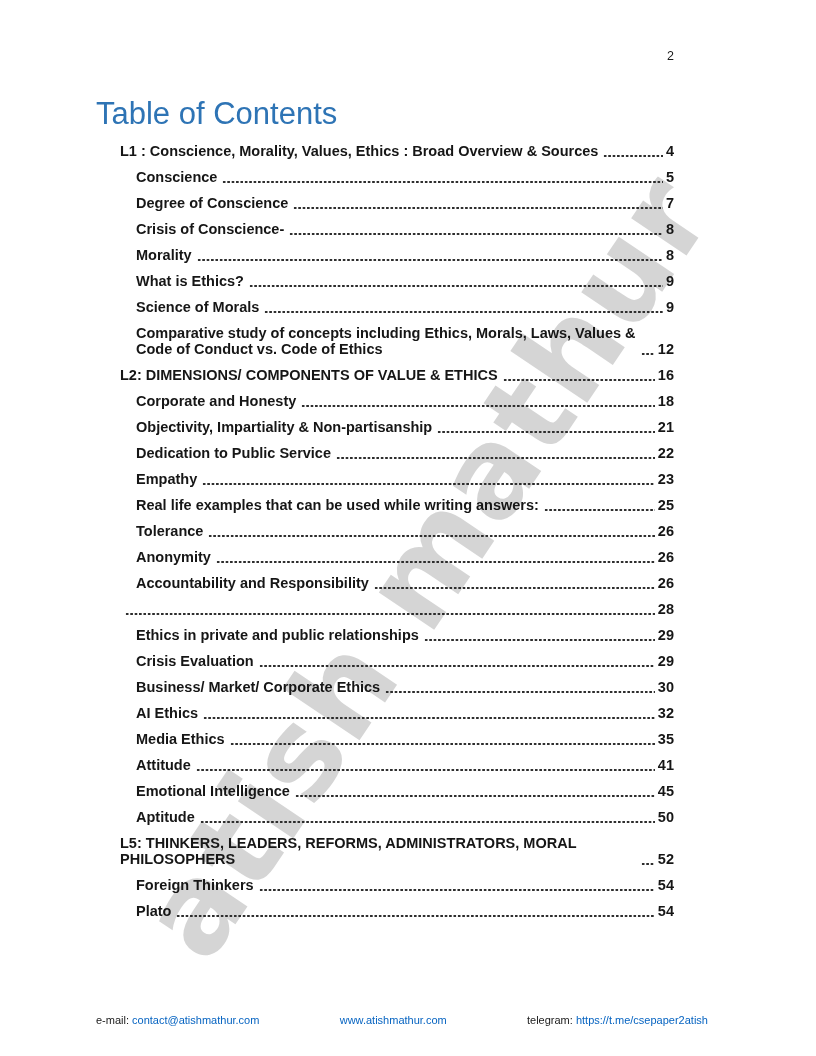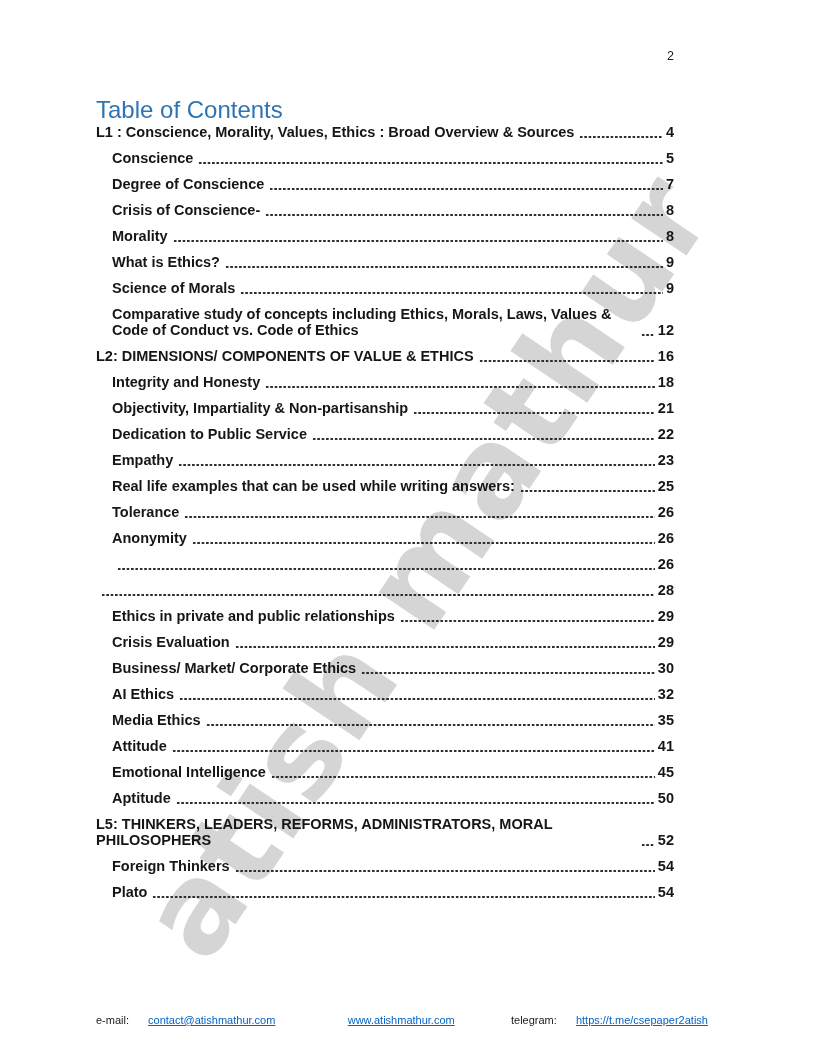--- a/index.html
+++ b/index.html
@@ -41,37 +41,39 @@
 
   .content {
     position: absolute;
     top: 96px;
     left: 96px;
     width: 578px;
     z-index: 1;
   }
 
   .toc-title {
-    font-size: 24px;
+    font-size: 31px;
     font-weight: 400;
     color: #2E74B5;
     letter-spacing: 0px;
+    margin-bottom: 11px;
   }
 
   .toc-list { width: 100%; }
 
   .toc-row {
     display: flex;
     align-items: flex-end;
     line-height: 16px;
     margin-bottom: 10px;
     font-size: 14.5px;
     font-weight: bold;
     color: #161616;
     cursor: pointer;
+    margin-left: 24px;
   }
   .toc-row.level-2 { padding-left: 16px; }
 
   .toc-label { flex: 0 1 auto; }
 
   .toc-leader {
     flex: 1 1 14px;
     min-width: 14px;
     height: 14px;
     align-self: flex-end;
@@ -91,23 +93,21 @@
     width: 612px;
     display: flex;
     justify-content: space-between;
     align-items: baseline;
     font-size: 11px;
     color: #1a1a1a;
     z-index: 1;
   }
   .footer a {
     color: #0563C1;
-    text-decoration: underline;
     cursor: pointer;
-    margin-left: 16px;
   }
 </style>
 </head>
 <body>
 
 <div class="page-number">2</div>
 
 <div class="watermark">atish mathur</div>
 
 <div class="content">
@@ -152,21 +152,21 @@
         <span class="toc-label">Comparative study of concepts including Ethics, Morals, Laws, Values &amp; Code of Conduct vs. Code of Ethics</span>
         <span class="toc-leader"></span>
         <span class="toc-page">12</span>
       </div>
       <div class="toc-row level-1">
         <span class="toc-label">L2: DIMENSIONS/ COMPONENTS OF VALUE &amp; ETHICS</span>
         <span class="toc-leader"></span>
         <span class="toc-page">16</span>
       </div>
       <div class="toc-row level-2">
-        <span class="toc-label">Integrity and Honesty</span>
+        <span class="toc-label">Corporate and Honesty</span>
         <span class="toc-leader"></span>
         <span class="toc-page">18</span>
       </div>
       <div class="toc-row level-2">
         <span class="toc-label">Objectivity, Impartiality &amp; Non-partisanship</span>
         <span class="toc-leader"></span>
         <span class="toc-page">21</span>
       </div>
       <div class="toc-row level-2">
         <span class="toc-label">Dedication to Public Service</span>
@@ -187,20 +187,21 @@
         <span class="toc-label">Tolerance</span>
         <span class="toc-leader"></span>
         <span class="toc-page">26</span>
       </div>
       <div class="toc-row level-2">
         <span class="toc-label">Anonymity</span>
         <span class="toc-leader"></span>
         <span class="toc-page">26</span>
       </div>
       <div class="toc-row level-2">
+        <span class="toc-label">Accountability and Responsibility</span>
         <span class="toc-leader"></span>
         <span class="toc-page">26</span>
       </div>
       <div class="toc-row level-1">
         <span class="toc-leader"></span>
         <span class="toc-page">28</span>
       </div>
       <div class="toc-row level-2">
         <span class="toc-label">Ethics in private and public relationships</span>
         <span class="toc-leader"></span>

